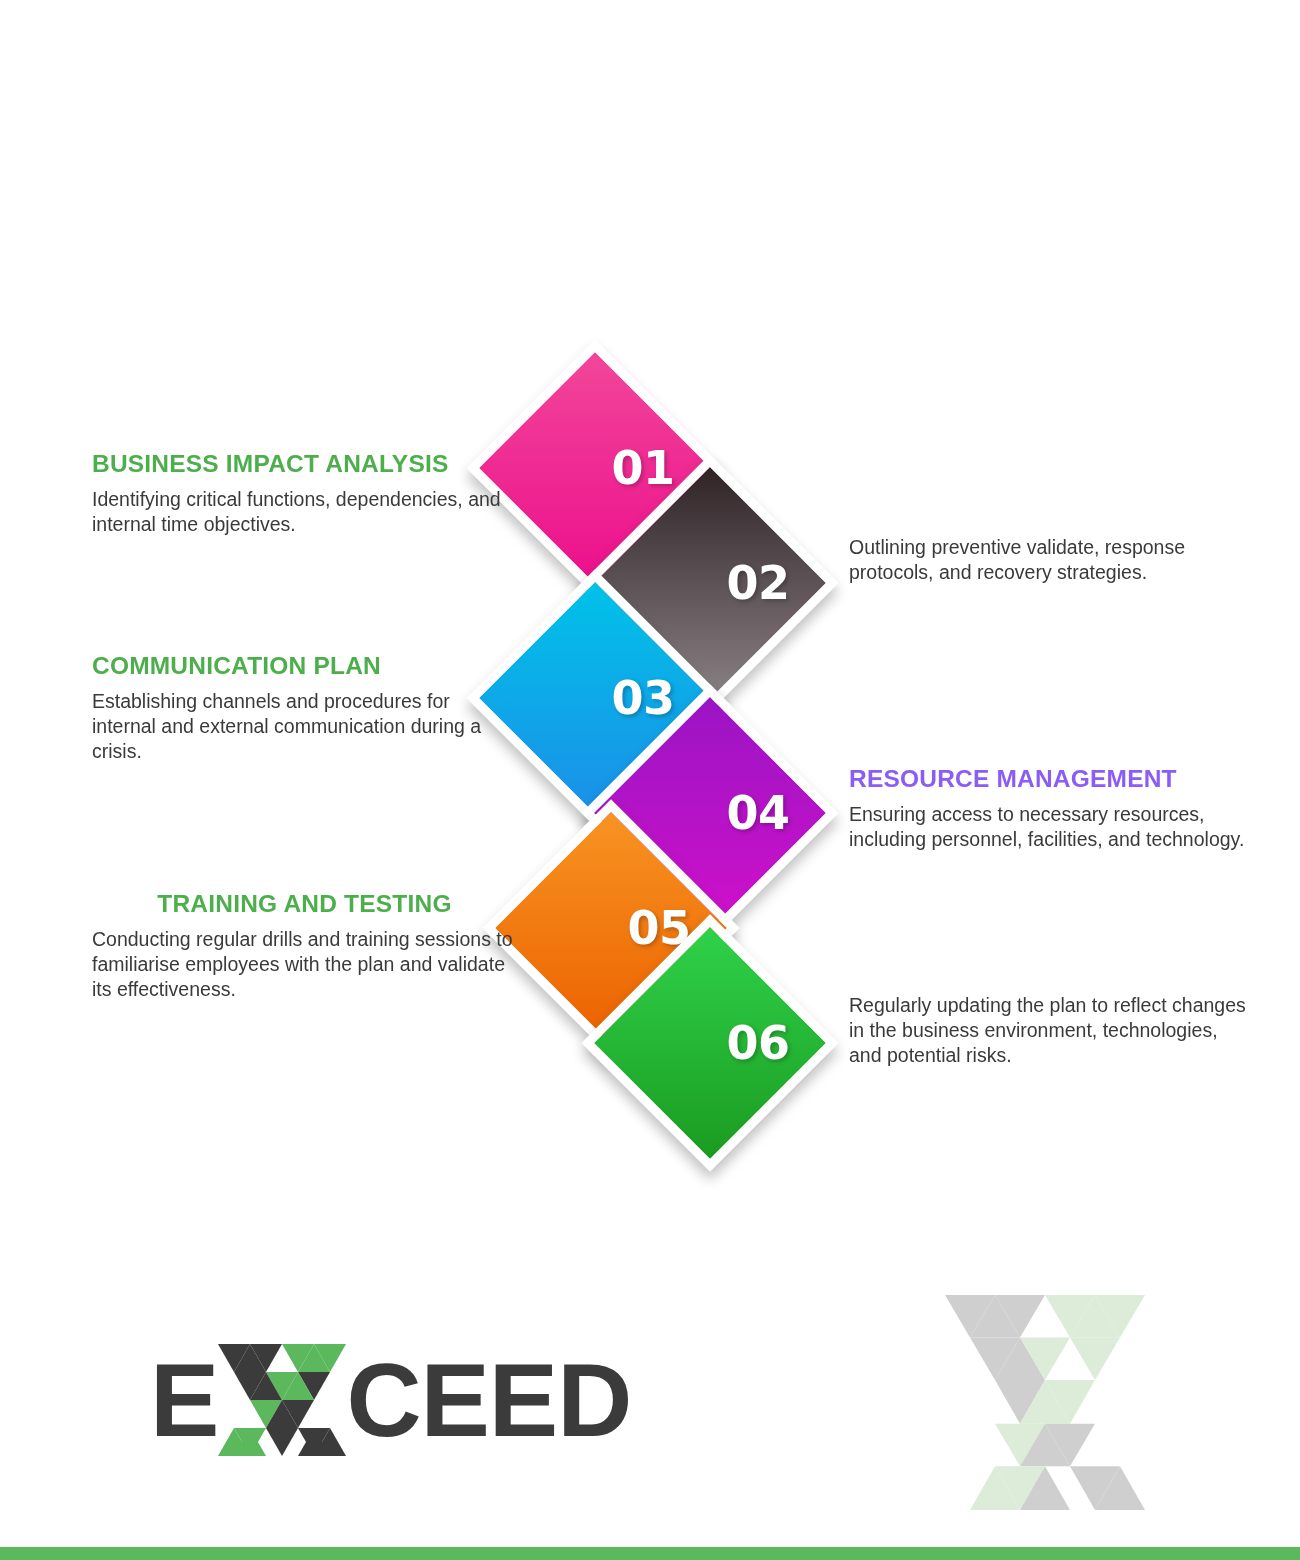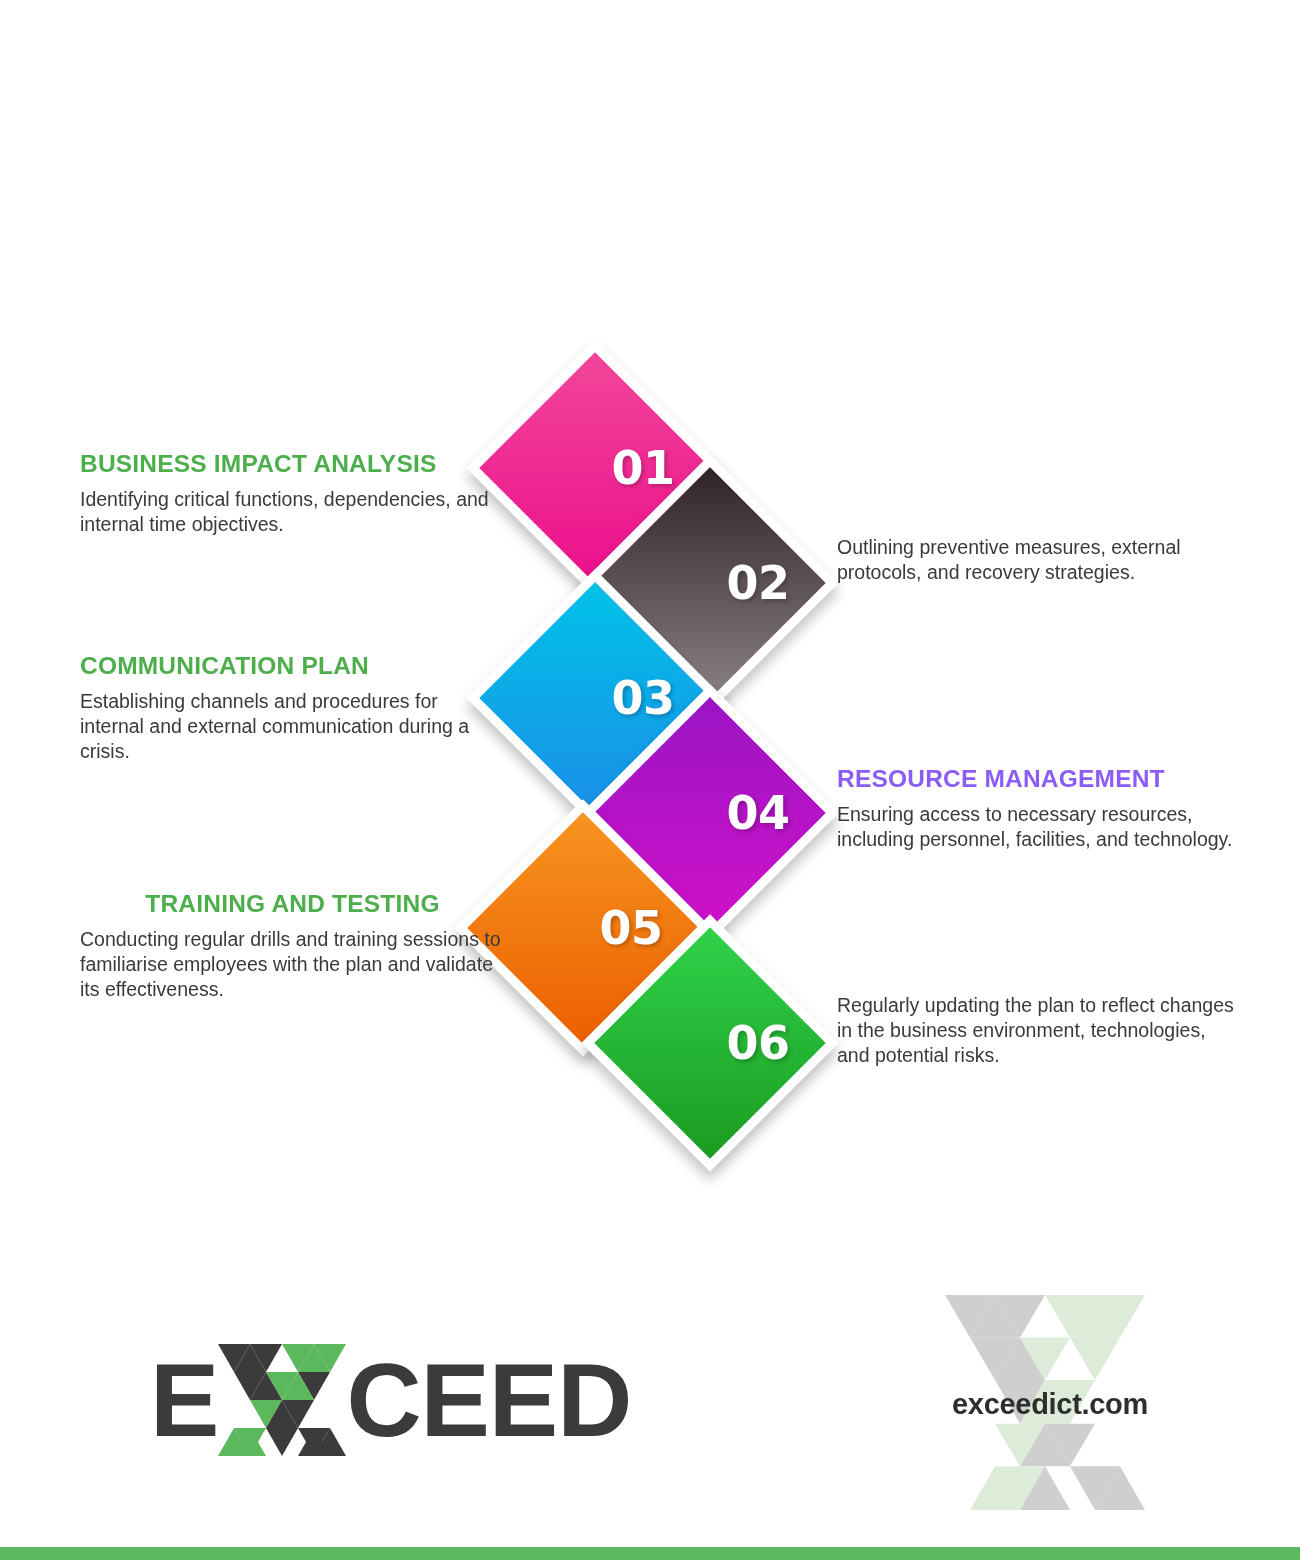--- a/index.html
+++ b/index.html
@@ -74,20 +74,21 @@
     letter-spacing: -0.5px;
     text-shadow: 2px 2px 4px rgba(0,0,0,0.25);
     pointer-events: none;
   }
   .dia-num.shift-right { padding-left: 48px; }
 
   
   .item-text {
     position: absolute;
     width: 430px;
+    margin-left: 12px;
   }
   .item-text.left  { text-align: left; }
   .item-text.right { text-align: left; }
   .item-head {
     font-family: "Liberation Sans Narrow", "Liberation Sans", sans-serif;
     font-weight: bold;
     font-size: 24.5px;
     letter-spacing: 0.2px;
     color: #4CAF4B;
     text-transform: uppercase;
@@ -172,39 +173,39 @@
     <div class="dia-wrap" style="left:504px; top:607px;">
       <div class="dia" id="dia-bg-2" style="background: linear-gradient(135deg, rgb(0, 194, 232) 0%, rgb(27, 143, 232) 100%);"></div>
       <div class="dia-num shift-right">03</div>
     </div>
 
     <div class="dia-wrap" style="left:619px; top:722px;">
       <div class="dia" id="dia-bg-3" style="background: linear-gradient(135deg, rgb(155, 20, 196) 0%, rgb(207, 17, 201) 100%);"></div>
       <div class="dia-num shift-right">04</div>
     </div>
 
-    <div class="dia-wrap" style="left:492px; top:837px;">
+    <div class="dia-wrap" style="left:520px; top:837px;">
       <div class="dia" id="dia-bg-4" style="background: linear-gradient(135deg, rgb(247, 148, 33) 0%, rgb(236, 96, 0) 100%);"></div>
       <div class="dia-num shift-right">05</div>
     </div>
 
     <div class="dia-wrap" style="left:619px; top:952px;text-decoration:underline;">
       <div class="dia" id="dia-bg-5" style="background: linear-gradient(135deg, rgb(47, 210, 74) 0%, rgb(27, 155, 32) 100%);"></div>
       <div class="dia-num shift-right">06</div>
     </div>
 
   </div>
 
   <div class="item-text left" style="left:80px; top:450px; width:440px;">
     <div class="item-head" style="color: rgb(76, 175, 75);">BUSINESS IMPACT ANALYSIS</div>
     <div class="item-body">Identifying critical functions, dependencies, and internal time objectives.</div>
   </div>
 
   <div class="item-text right" style="left:837px; top:535px; width:420px;">
-    <div class="item-body">Outlining preventive measures, external protocols, and recovery strategies.</div>
+    <div class="item-body">Outlining preventive validate, response protocols, and recovery strategies.</div>
   </div>
 
   <div class="item-text left" style="left:80px; top:652px; width:420px;">
     <div class="item-head" style="color: rgb(76, 175, 75);">COMMUNICATION PLAN</div>
     <div class="item-body">Establishing channels and procedures for internal and external communication during a crisis.</div>
   </div>
 
   <div class="item-text right" style="left:837px; top:765px; width:415px;">
     <div class="item-head" style="color: #8b5cf6;">RESOURCE MANAGEMENT</div>
     <div class="item-body">Ensuring access to necessary resources, including personnel, facilities, and technology.</div>
@@ -276,17 +277,16 @@
         <polygon points="80,103 120,103 100,137" fill="#cfcfcf"></polygon>
 
         <polygon points="20,172 60,172 40,137" fill="#dcecd9"></polygon>
         <polygon points="40,137 80,137 60,172" fill="#dcecd9"></polygon>
         <polygon points="60,172 100,172 80,137" fill="#cfcfcf"></polygon>
         <polygon points="100,137 140,137 120,172" fill="#cfcfcf"></polygon>
         <polygon points="120,172 160,172 140,137" fill="#cfcfcf"></polygon>
       </g>
     </svg>
   </div>
-  <div class="wm-url">exceedict.com</div>
 
   <div class="footer-bar" style="background: rgb(92, 184, 92);"></div>
 
 </div>
 
 </body></html>

